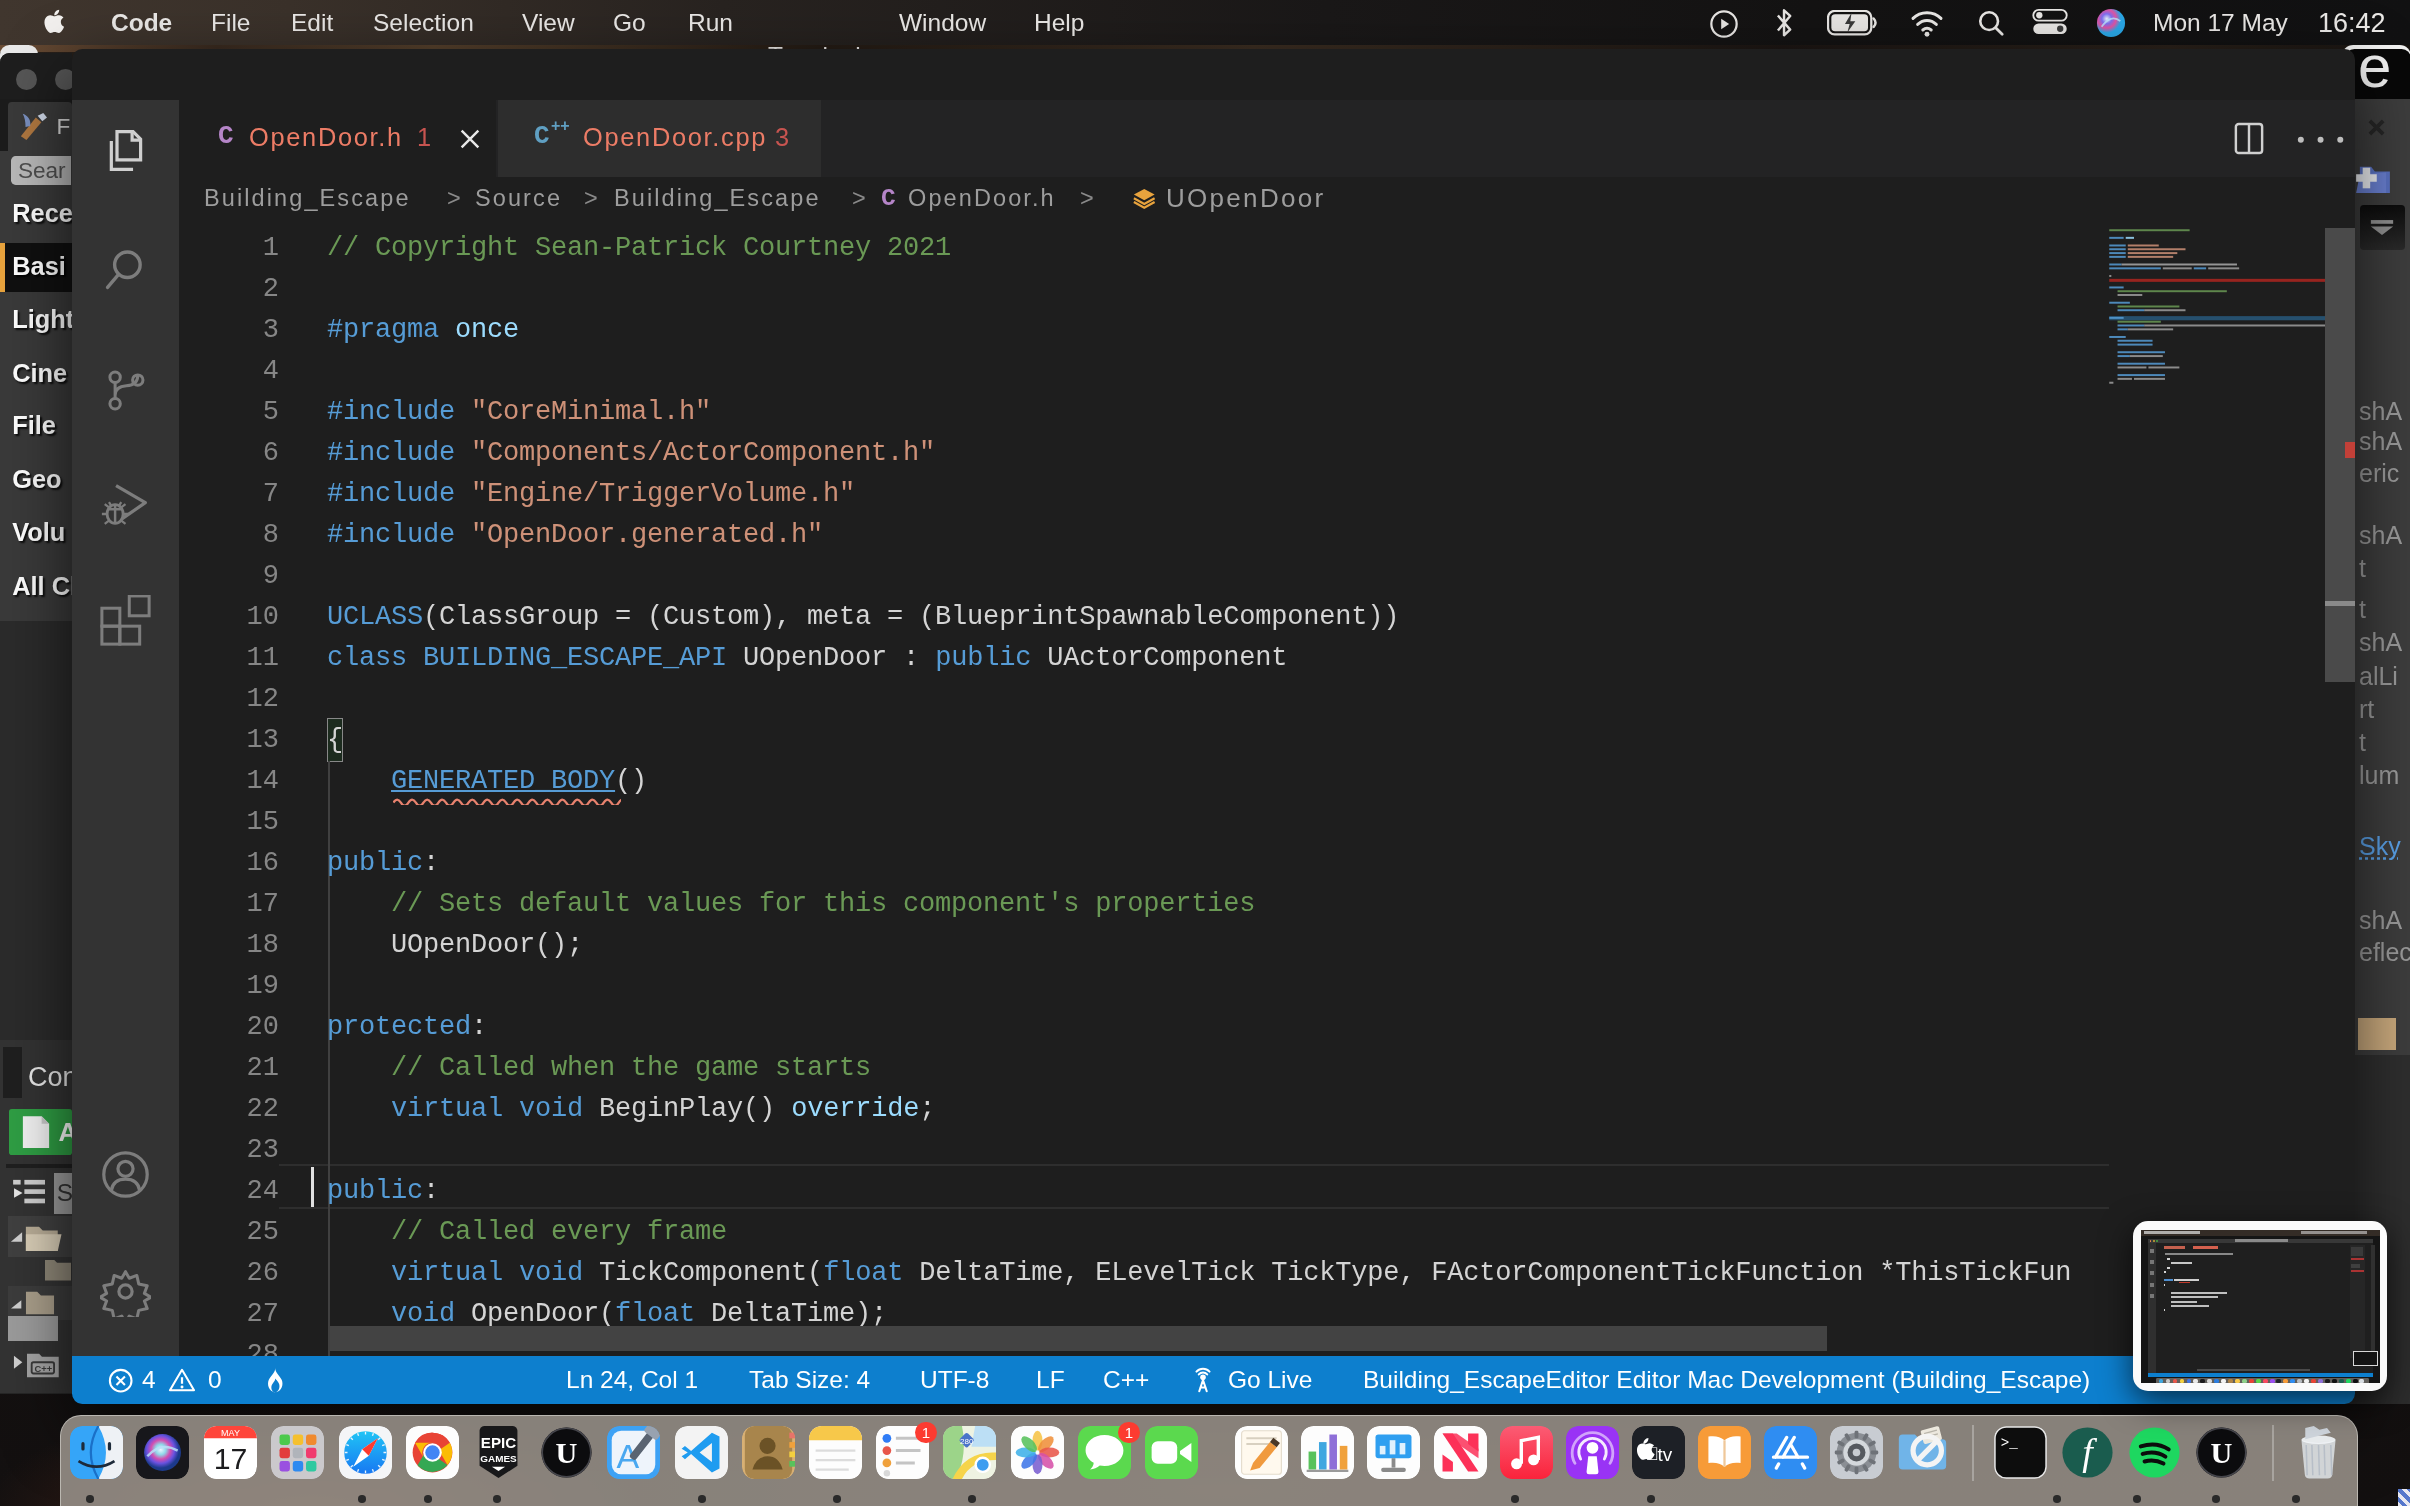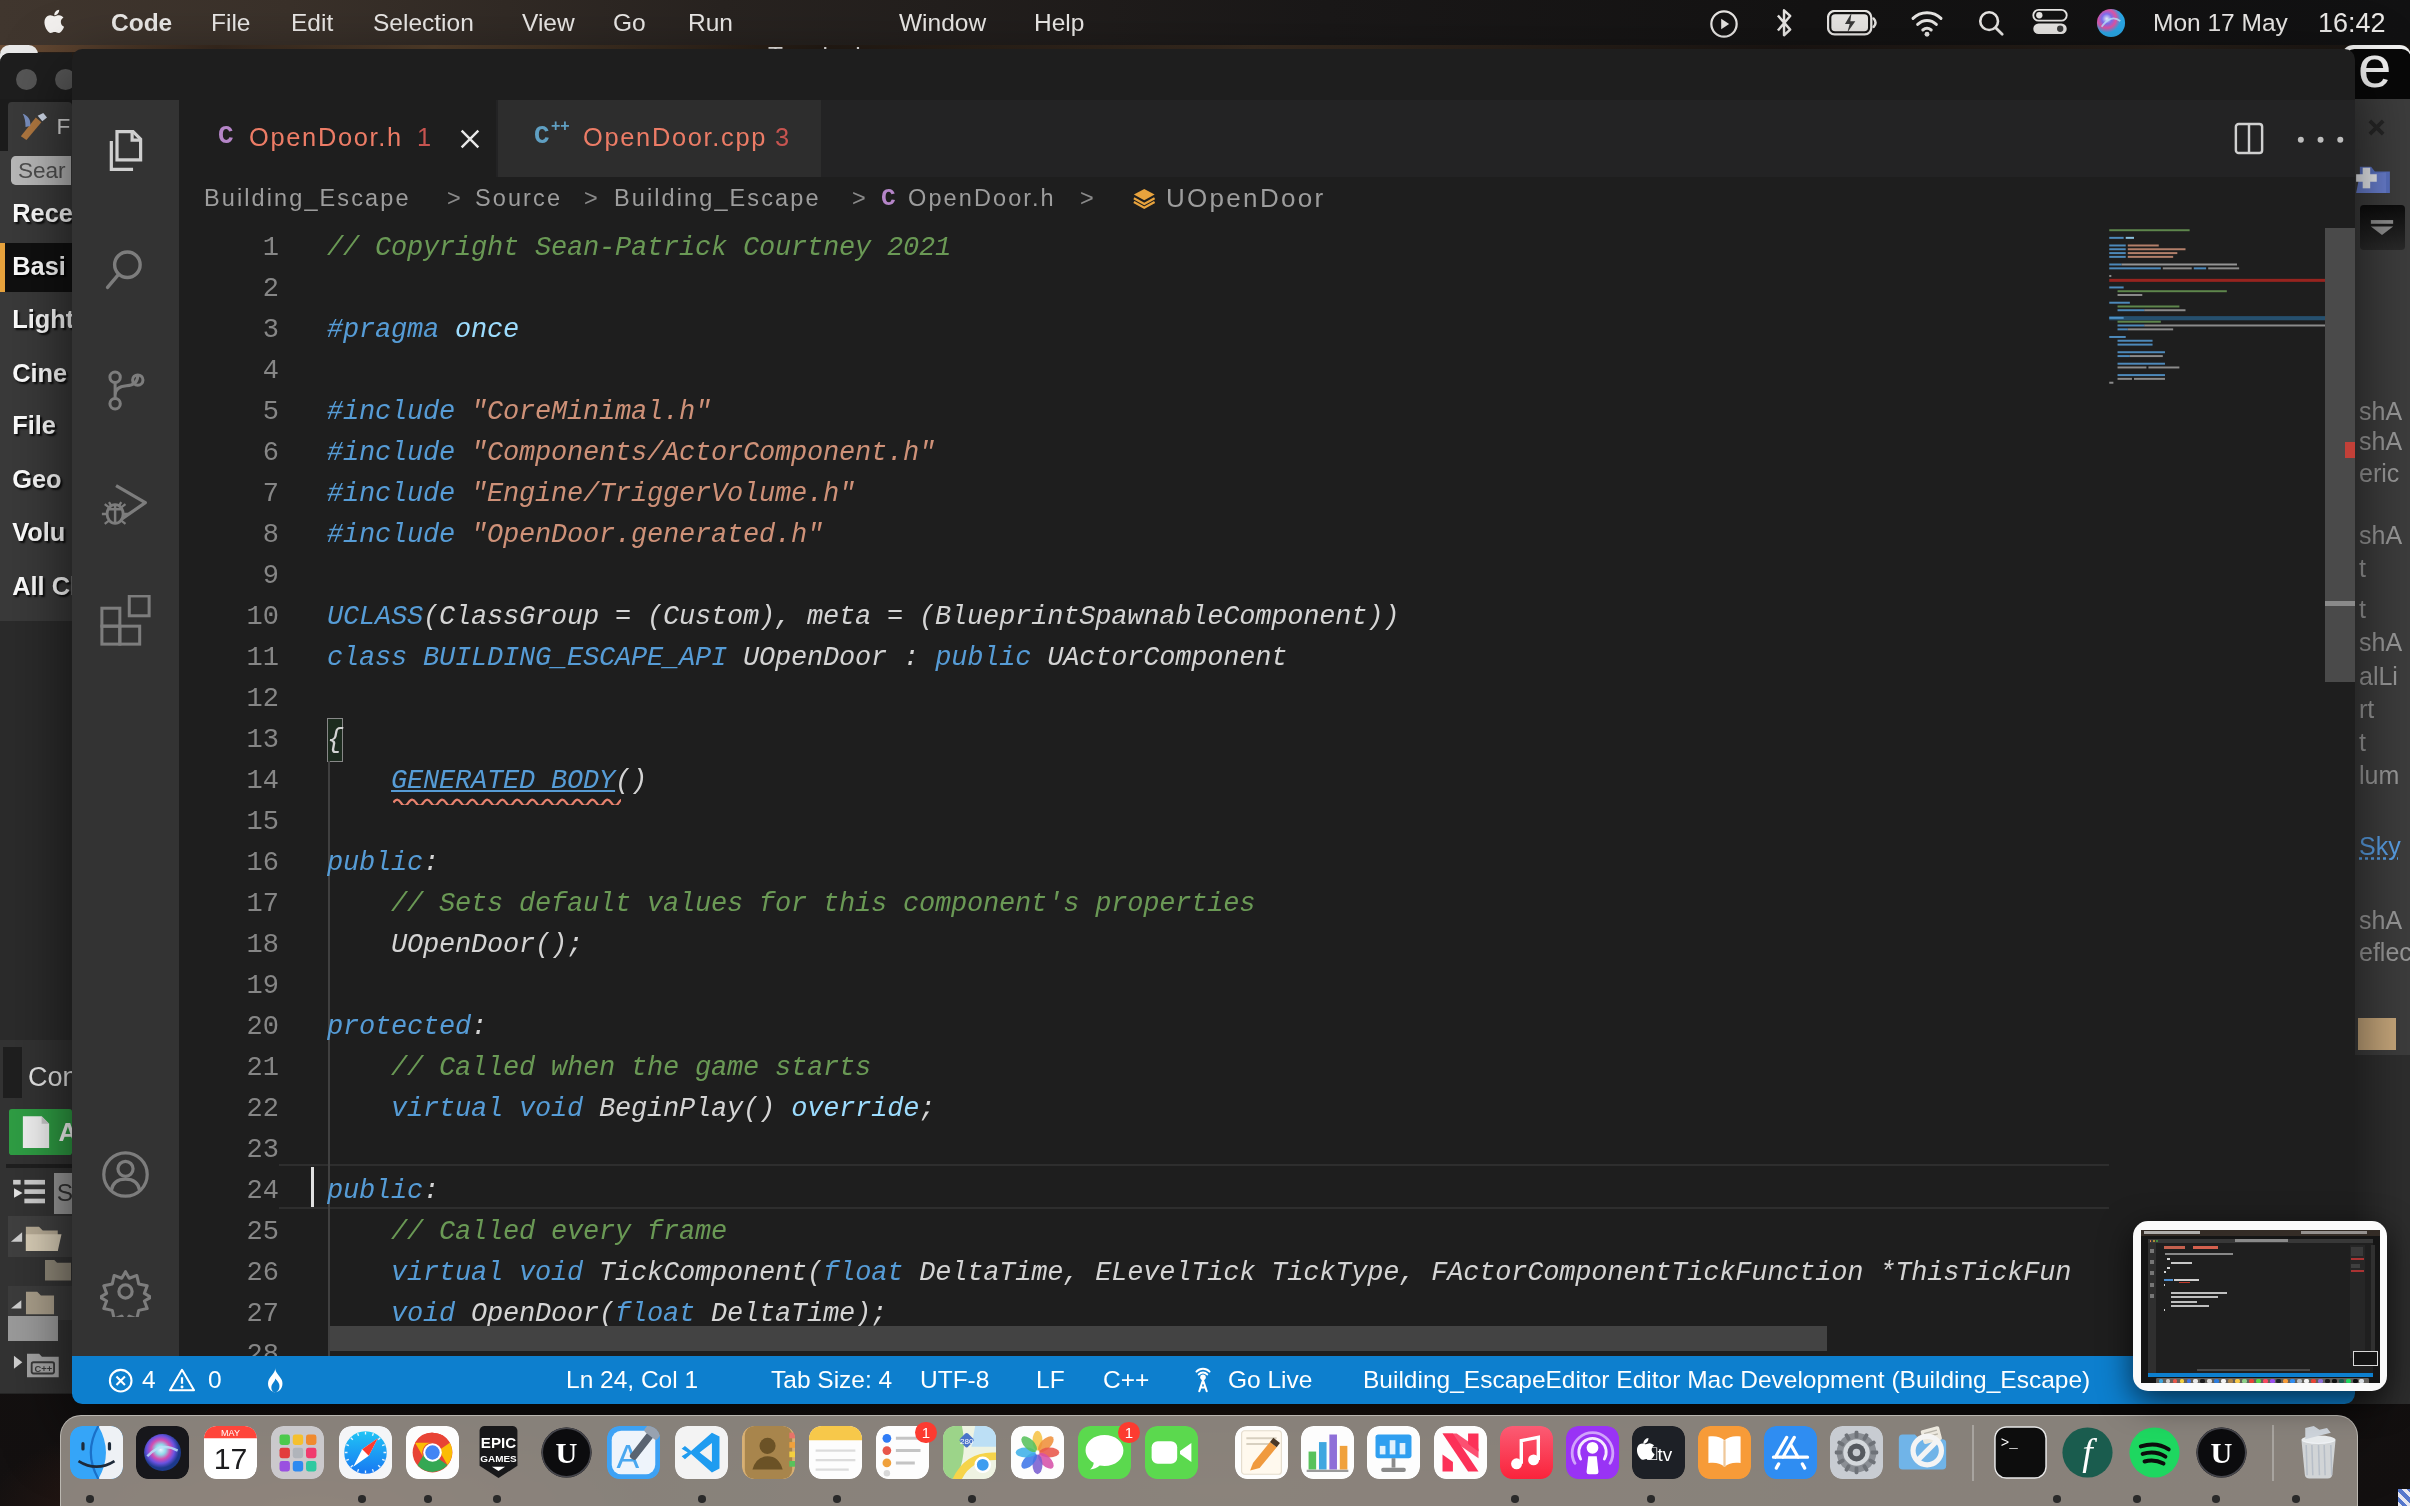--- a/index.html
+++ b/index.html
@@ -35,21 +35,21 @@
   #tabbar { left:107px; top:51px; width:2176px; height:77px; background:#232324; }
   .tab { position:absolute; top:0; height:77px; font-size:25.4px; }
   .tabname { color:#ec7c66; letter-spacing:1.7px; }
   .tabnum { color:#c75450; }
   #crumbs { left:132px; top:128px; width:2152px; height:40px; color:#9d9d9d; font-size:23.5px; letter-spacing:2.1px; }
   #crumbs span { position:absolute; top:7.5px; white-space:nowrap; }
   
   #gutter { left:0px; top:179px; width:207px; text-align:right; white-space:pre;
     font-family:"Liberation Mono", monospace; font-size:27px; line-height:41px; color:#868686; }
   #code { left:255px; top:179px; font-family:"Liberation Mono", monospace;
-    font-size:27px; line-height:41px; color:#d4d4d4; letter-spacing:-0.2px; white-space:pre;font-style:italic; }
+    font-size:27px; line-height:41px; color:#d4d4d4; letter-spacing:-0.2px; white-space:pre; }
   .cmt { color:#6a9955; } .kw { color:#569cd6; } .lb { color:#9cdcfe; } .str { color:#ce9178; }
   #indent-guide { left:256px; top:712px; width:1.9px; height:621px; background:#404040; }
   #curline-t { left:207px; top:1115px; width:1830px; height:1.9px; background:#2e2e2e; }
   #curline-b { left:207px; top:1158px; width:1830px; height:1.9px; background:#2e2e2e; }
   #cursor { left:239px; top:1118px; width:2.8px; height:40px; background:#e0e0e0; }
   #brkbox { left:255px; top:669px; width:16px; height:44px; border:1.9px solid #888888; background:#1c2b1e; }
   #squig { left:321px; top:747px; width:228px; height:9.4px; }
   
   #minimap { left:2037px; top:168px; width:217px; height:1139px; background:#1e1e1e; }
   #vthumb { left:2253px; top:179px; width:30px; height:454px; background:#4a4a4a; }
@@ -454,21 +454,21 @@
     <svg class="si" style="left:96px; top:11.3px;" width="28" height="26" viewBox="0 0 30 28">
       <path d="M15 3 L28 25 L2 25 Z" fill="none" stroke="#fff" stroke-width="2.2" stroke-linejoin="round"></path>
       <line x1="15" y1="11" x2="15" y2="18" stroke="#fff" stroke-width="2.4"></line>
       <circle cx="15" cy="21.5" r="1.6" fill="#fff"></circle>
     </svg>
     <span class="si" style="left:136px;">0</span>
     <svg class="si" style="left:191px; top:10.4px;" width="24.5" height="28" viewBox="0 0 26 30">
       <path d="M13 1.5 C13.5 7 8 10 6 15 C4 20 6 27 13 28.5 C20 27 22 20 20 15 C18 10 12.5 7 13 1.5 Z M13 28.5 C9 27.5 8 23 9.5 20 C11 17.2 13 16.5 13 13.5 C15 16 18 18.5 17.5 22.5 C17.2 25.5 15.5 27.7 13 28.5 Z" fill="#fff" fill-rule="evenodd"></path>
     </svg>
     <span class="si" style="left:494px;">Ln 24, Col 1</span>
-    <span class="si" style="left:699px;">Tab Size: 4</span>
+    <span class="si" style="left:677px;">Tab Size: 4</span>
     <span class="si" style="left:848px;">UTF-8</span>
     <span class="si" style="left:964px;">LF</span>
     <span class="si" style="left:1031px;">C++</span>
     <svg class="si" style="left:1117px; top:10.4px;" width="28" height="28" viewBox="0 0 30 30">
       <circle cx="15" cy="12" r="3" fill="#fff"></circle>
       <path d="M8 6 a9.5 9.5 0 0 1 14 0 M10.5 9 a6 6 0 0 1 9 0" fill="none" stroke="#fff" stroke-width="2.2" stroke-linecap="round"></path>
       <path d="M15 15 L11 27 M15 15 L19 27 M12.2 23 h5.6" stroke="#fff" stroke-width="2.2" stroke-linecap="round"></path>
     </svg>
     <span class="si" style="left:1156px;">Go Live</span>
     <span class="si" style="left:1291px;">Building_EscapeEditor Editor Mac Development (Building_Escape)</span>

